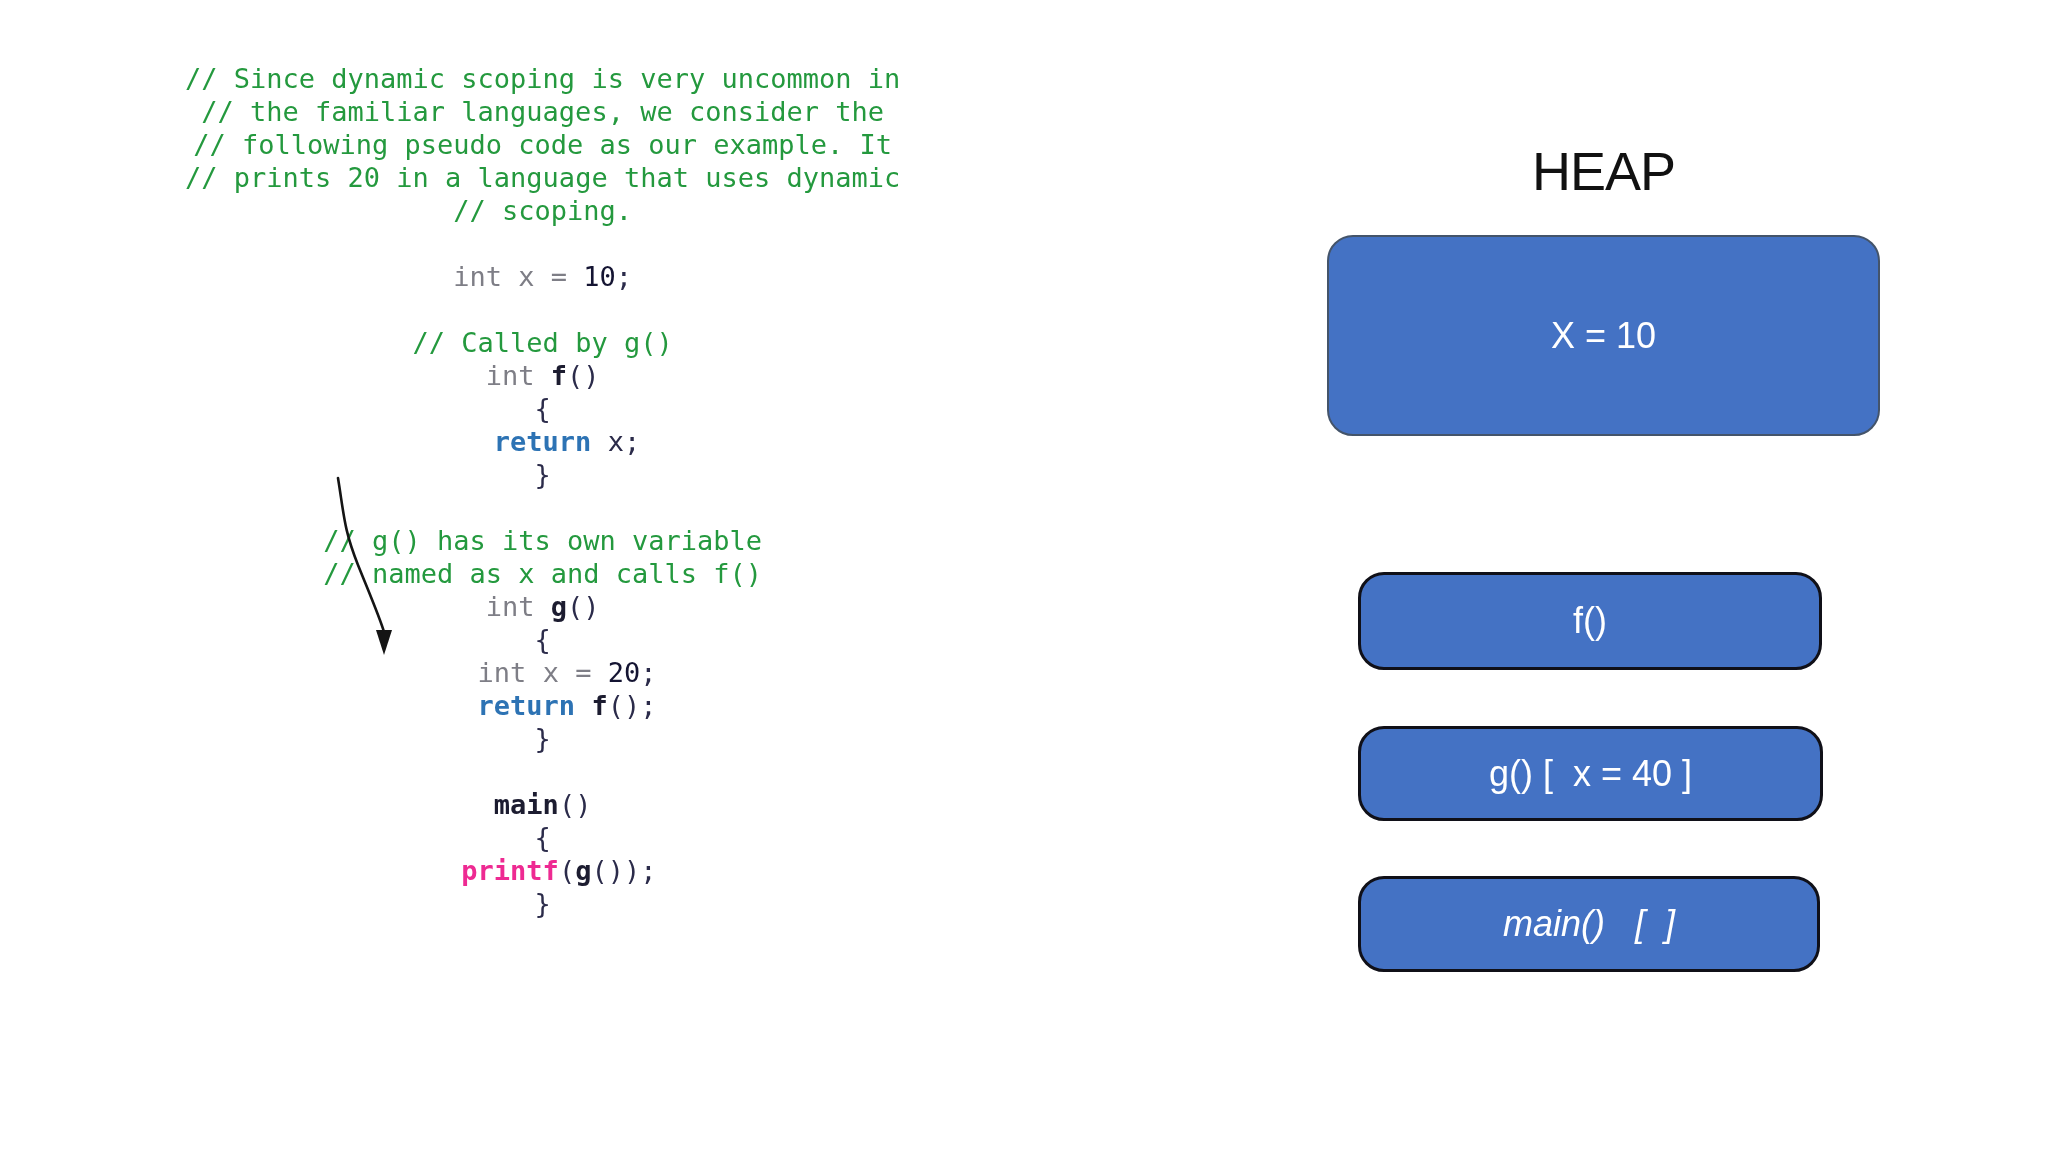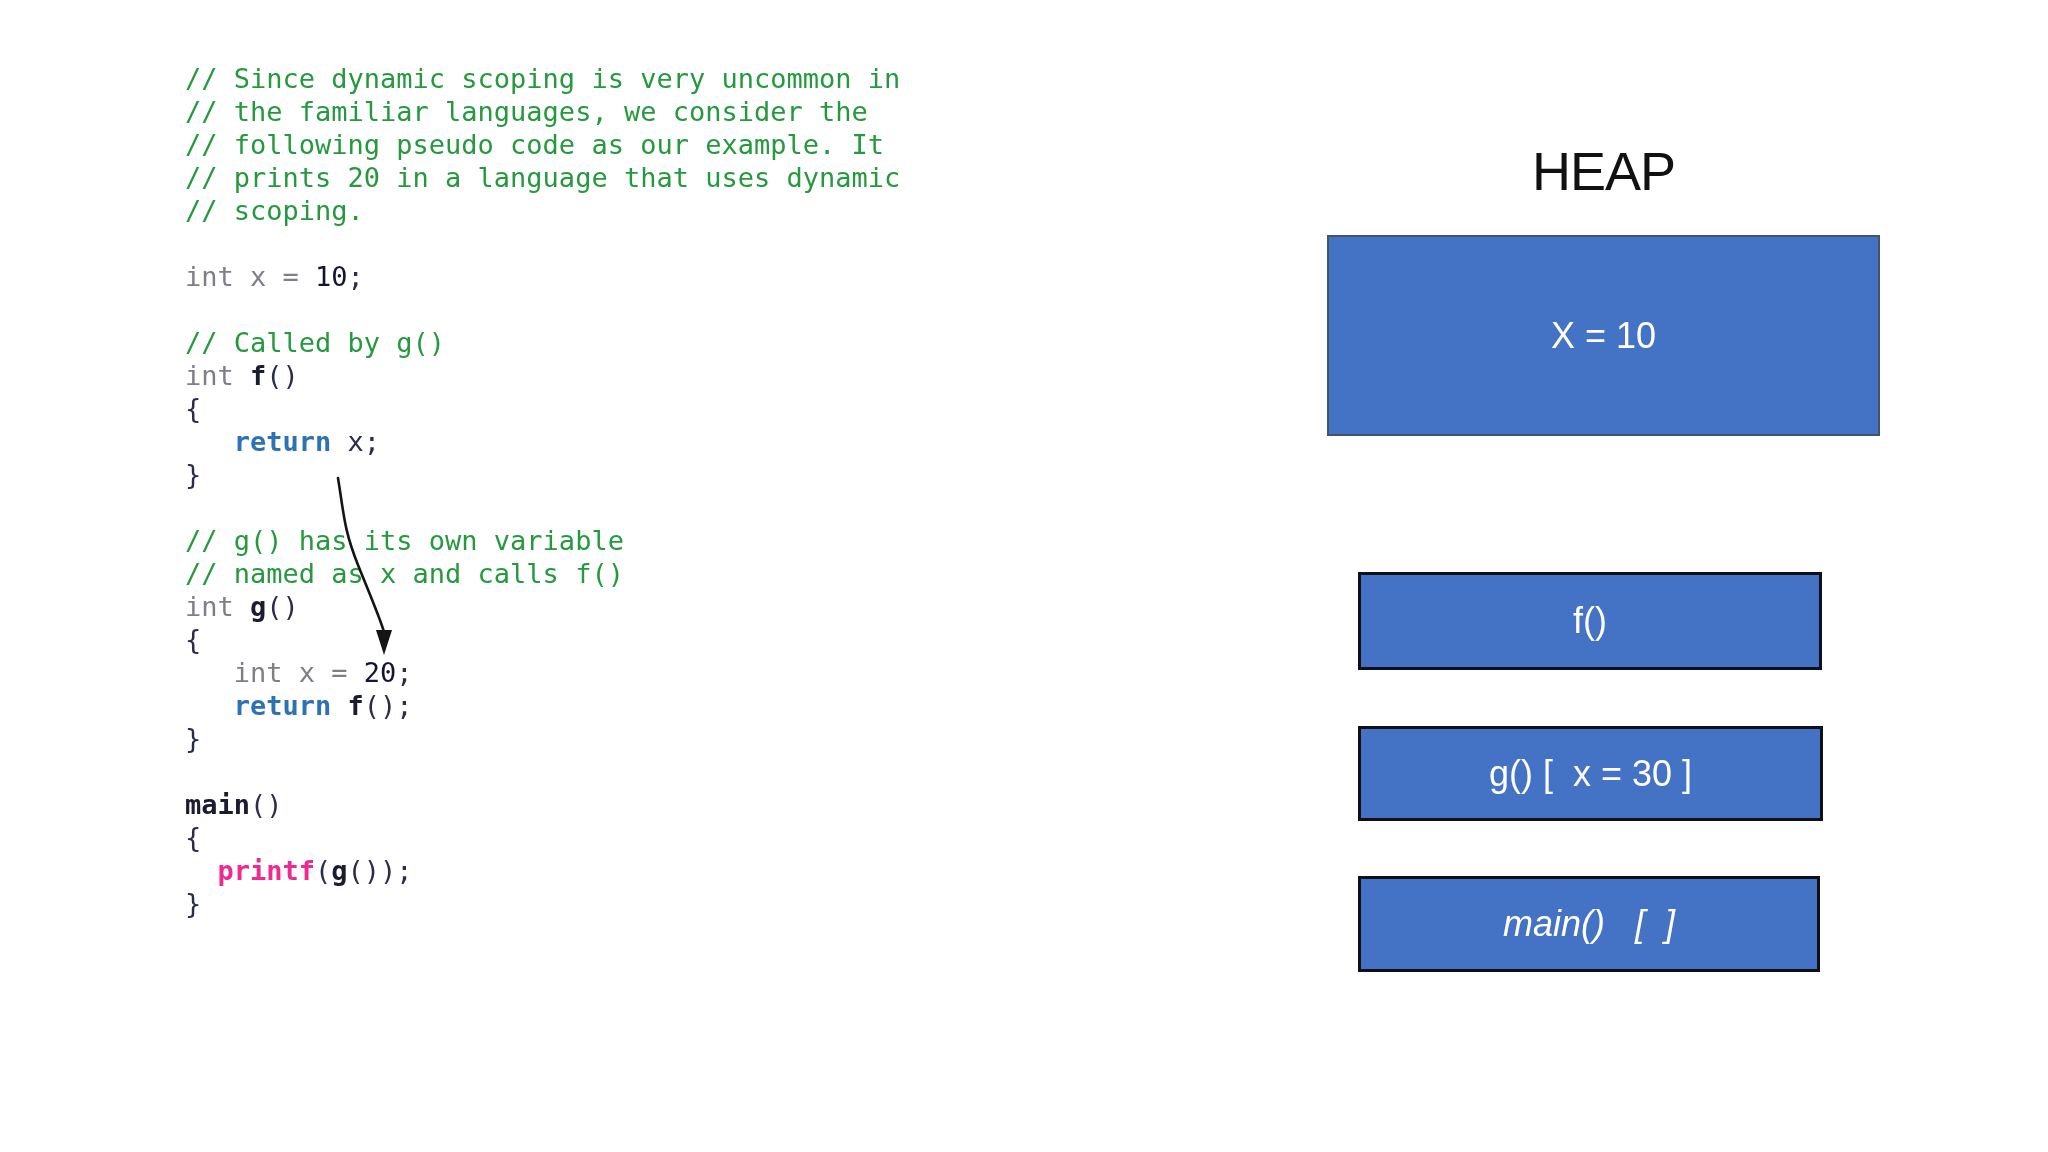--- a/index.html
+++ b/index.html
@@ -14,21 +14,21 @@
   
   .code{
     position:absolute;
     left:185px;top:62px;
     font-family:"DejaVu Sans Mono","Liberation Mono",monospace;
     font-size:27px;
     line-height:33px;
     white-space:pre;
     font-variant-ligatures:none;
   }
-  .code-line{min-height:33px;}
+  .code-line{min-height:33px;text-align:center;}
   .tok-comment {color:var(--tok-comment,#24993e);}
   .tok-keyword {color:var(--tok-keyword,#7e7e86);}
   .tok-operator{color:var(--tok-operator,#7e7e86);}
   .tok-number  {color:var(--tok-number,#141432);font-weight:normal;}
   .tok-plain   {color:var(--tok-plain,#2b2b4a);}
   .tok-return  {color:var(--tok-return,#2d73b4);font-weight:bold;}
   .tok-function{color:var(--tok-function,#1c1c30);font-weight:bold;}
   .tok-printf  {color:var(--tok-printf,#ee2a92);font-weight:bold;}
 
   
@@ -50,20 +50,21 @@
   #stack-title{left:1327px;top:516px;width:525px;}
 
   .mem-box{
     position:absolute;
     box-sizing:border-box;
     background:var(--box-fill,#4472c4);
     display:flex;align-items:center;justify-content:center;
     color:var(--box-text,#ffffff);
     font-size:36px;
     white-space:pre;
+    border-radius:26px;
   }
   .heap-box{
     left:1327px;top:235px;width:553px;height:201px;
     border:2px solid var(--heap-border,#44546a);
   }
   .stack-frame{border:3px solid var(--stack-border,#101018);}
   #stack-frame-f   {left:1358px;top:572px;width:464px;height:98px;}
   #stack-frame-g   {left:1358px;top:726px;width:465px;height:95px;}
   #stack-frame-main{left:1358px;top:876px;width:462px;height:96px;font-style:italic;}
 </style>
@@ -82,19 +83,19 @@
   <div class="mem-title" id="heap-title">HEAP</div>
   <div class="mem-box heap-box">
     <span>X = 10</span>
   </div>
 
 
   <div class="mem-box stack-frame" id="stack-frame-f">
     <span>f()</span>
   </div>
   <div class="mem-box stack-frame" id="stack-frame-g">
-    <span>g() [  x = 30 ]</span>
+    <span>g() [  x = 40 ]</span>
   </div>
   <div class="mem-box stack-frame" id="stack-frame-main">
     <span>main()   [  ]</span>
   </div>
 
 </div>
 
 </body></html>

